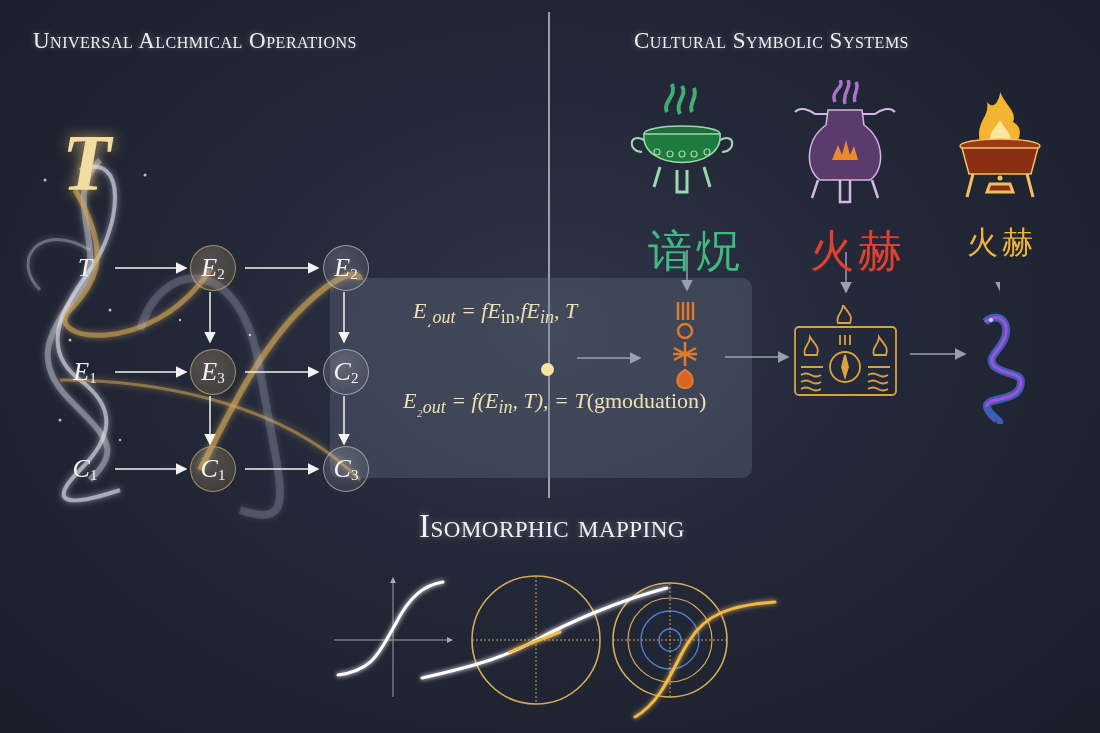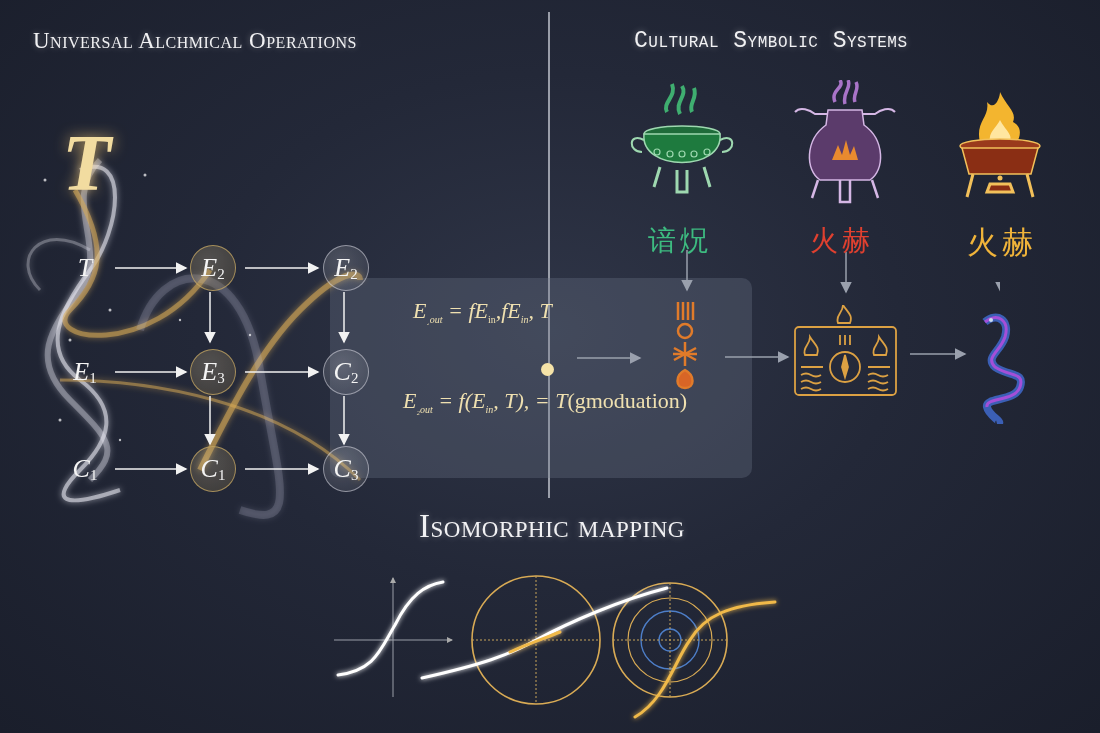--- a/index.html
+++ b/index.html
@@ -5,38 +5,38 @@
   html,body{margin:0;padding:0;}
   body{width:1100px;height:733px;overflow:hidden;position:relative;
     background:radial-gradient(ellipse at 50% 45%, #2f3547 0%, #232838 45%, #1a1e2b 100%);
     font-family:"DejaVu Serif","Liberation Serif",serif;color:#eee;}
   .abs{position:absolute;}
   .heading{position:absolute;font-family:"Liberation Serif","DejaVu Serif",serif;color:#f1f1f3;
     font-size:23px;letter-spacing:0.5px;font-variant:small-caps;text-shadow:0 0 6px rgba(255,255,255,0.35);white-space:nowrap;}
   .divider{position:absolute;left:548px;top:12px;width:1.5px;height:486px;background:#b8bcc6;opacity:0.8;}
   .panel{position:absolute;left:330px;top:278px;width:422px;height:200px;background:rgba(110,118,138,0.32);border-radius:10px;}
   .formula{position:absolute;font-family:"Liberation Serif","DejaVu Serif",serif;font-style:italic;color:#efe0b0;font-size:22px;white-space:nowrap;}
-  .formula sub{font-size:10px;}
+  .formula sub{font-size:18px;}
   .dot{position:absolute;left:541px;top:363px;width:13px;height:13px;border-radius:50%;background:#f5e3a8;}
   .node{position:absolute;width:46px;height:46px;border-radius:50%;border:1.5px solid rgba(220,220,230,0.55);
     background:radial-gradient(circle at 40% 35%, rgba(255,255,255,0.18), rgba(80,85,100,0.25));
     display:flex;align-items:center;justify-content:center;font-family:"Liberation Serif",serif;font-style:italic;
     font-size:26px;color:#f4f4f4;box-sizing:border-box;}
   .node.gold{border-color:rgba(200,170,100,0.75);background:radial-gradient(circle at 40% 35%, rgba(255,230,170,0.22), rgba(120,100,60,0.3));}
   .node.plain{border:none;background:none;}
   .node sub{font-size:15px;font-style:normal;margin-top:12px;}
   .bigT{position:absolute;left:62px;top:118px;font-family:"Liberation Serif",serif;font-style:italic;font-weight:bold;font-size:80px;
     color:#f2dca0;text-shadow:0 0 14px rgba(255,210,120,0.7);}
-  .glyph{position:absolute;font-size:28px;font-family:"DejaVu Sans",sans-serif;white-space:nowrap;letter-spacing:4px;}
+  .glyph{position:absolute;font-size:44px;font-family:"DejaVu Sans",sans-serif;white-space:nowrap;letter-spacing:4px;}
 </style>
 </head>
 <body>
 
 <div class="heading" style="left:33px;top:28px;">Universal Alchmical Operations</div>
-<div class="heading" style="left:634px;top:28px;font-family:Liberation Mono, monospace;">Cultural Symbolic Systems</div>
+<div class="heading" style="left:634px;top:28px;">Cultural Symbolic Systems</div>
 <div class="heading" style="left:419px;top:508px;font-size:33px;">Isomorphic mapping</div>
 
 <div class="divider"></div>
 
 <div class="panel"></div>
 
 <svg class="abs" style="left:0;top:110px;" width="400" height="420" viewBox="0 0 400 420">
   <defs>
     <filter id="glow">
         <feGaussianBlur stdDeviation="3" result="b"></feGaussianBlur>

